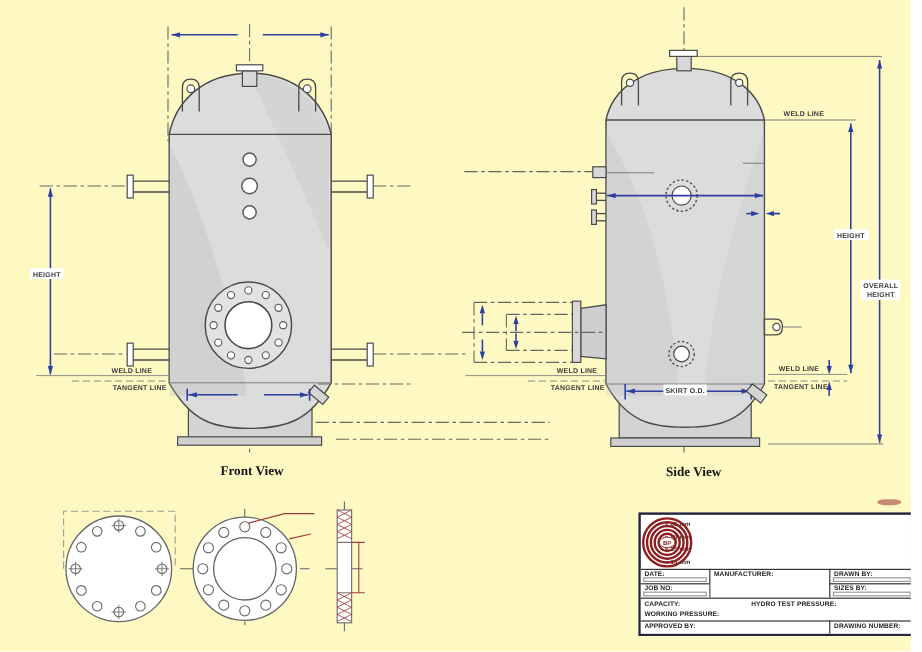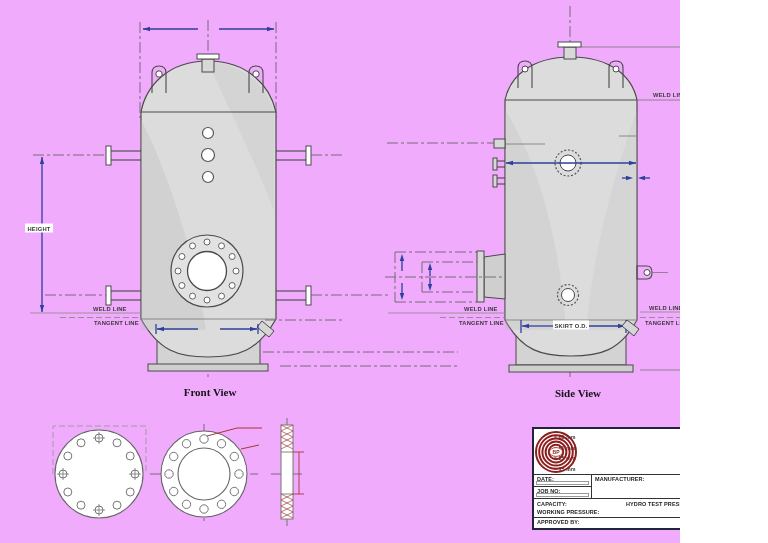--- a/index.html
+++ b/index.html
@@ -1,16 +1,16 @@
 <!DOCTYPE html>
 <html><head>
 <meta charset="utf-8">
 <style>
   html,body{margin:0;padding:0;background:#fff;}
-  .canvas{position:relative;width:680px;height:543px;background:#f0abfc;overflow:hidden;
+  .canvas{position:relative;width:759px;height:543px;background:#fef9c3;overflow:hidden;
           font-family:"Liberation Sans",sans-serif;text-decoration:underline;}
   svg{position:absolute;left:0;top:0;}
   .ln{stroke:#4a4a4a;stroke-width:1.1;fill:none;}
   .lnthin{stroke:#777;stroke-width:.8;fill:none;}
   .cl{stroke:#666;stroke-width:.9;fill:none;stroke-dasharray:11 3 3 3;}
   .dim{stroke:#2e3f9d;stroke-width:1.3;fill:none;}
   .dimf{fill:#2e3f9d;stroke:none;}
   .wl{stroke:#8a8a8a;stroke-width:.8;fill:none;}
   .tl{stroke:#8a8a8a;stroke-width:.9;fill:none;stroke-dasharray:6 3;}
   .lbl{font-family:"Liberation Sans",sans-serif;font-size:5.8px;font-weight:700;

